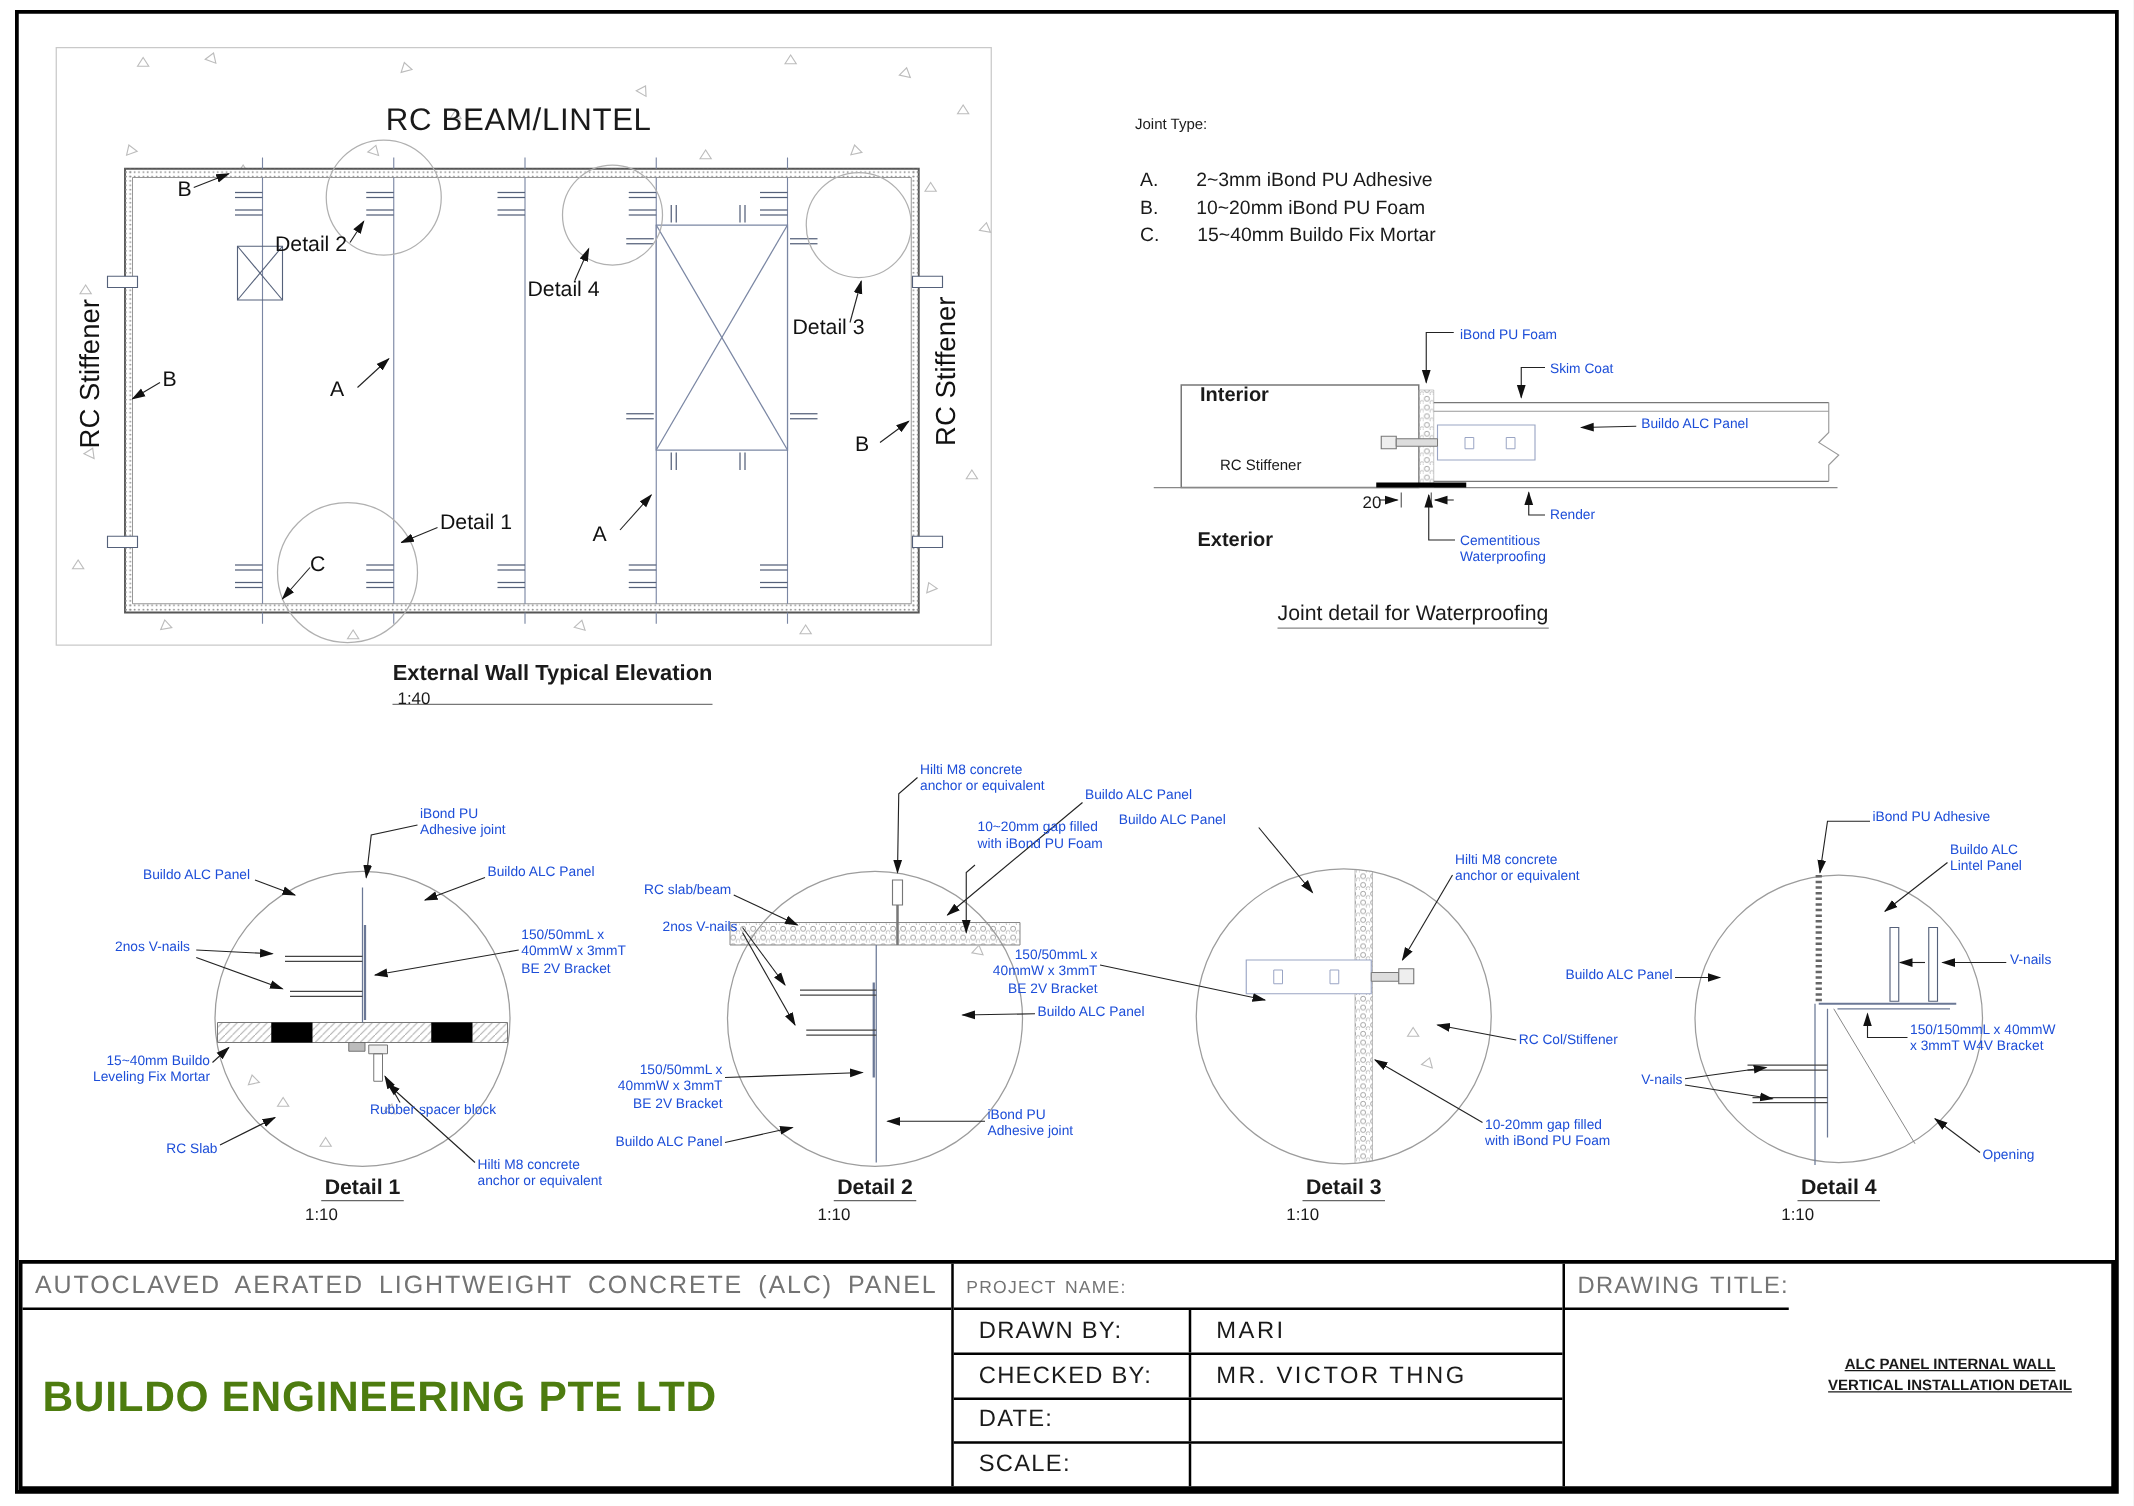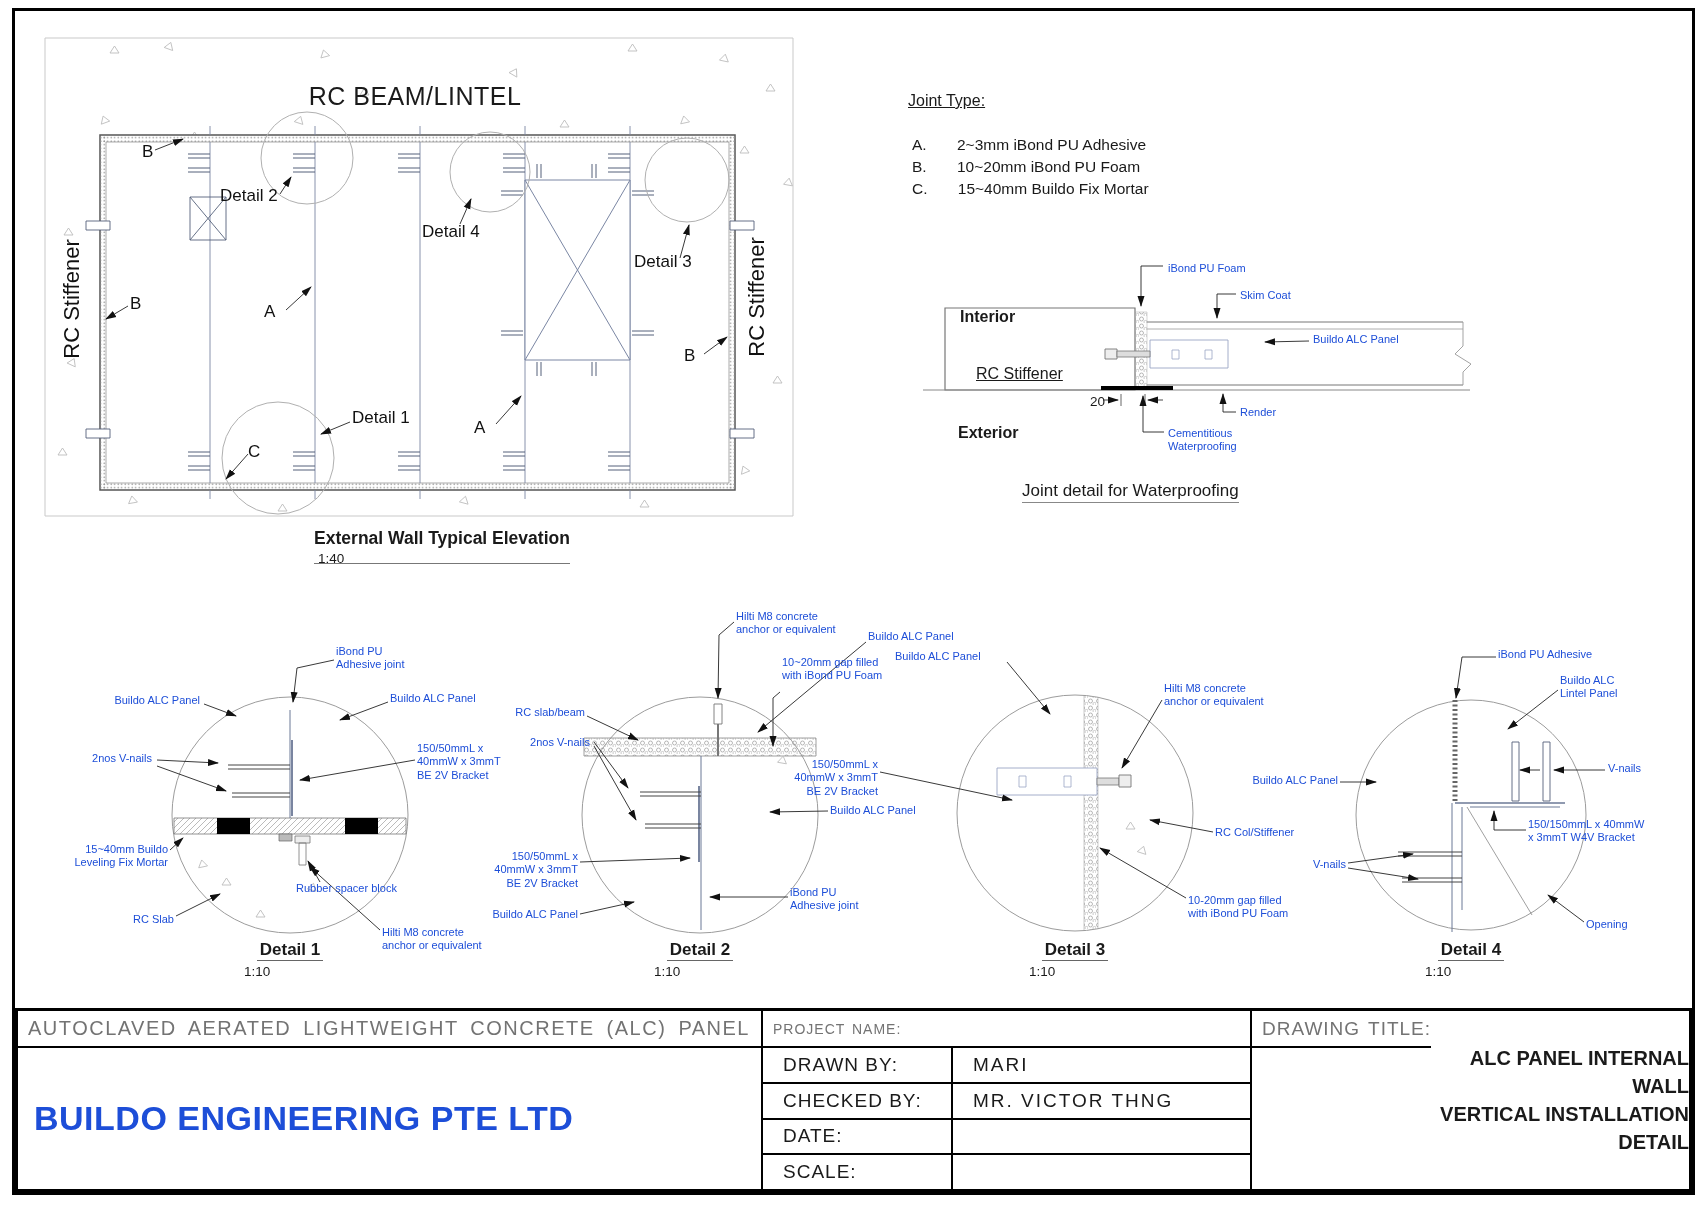--- a/index.html
+++ b/index.html
@@ -11,39 +11,39 @@
   .lbl.r{text-align:right;}
   .mark{position:absolute;font-size:17px;color:#111;}
   .callout{position:absolute;font-size:17px;color:#111;}
   .vert{position:absolute;font-size:22px;color:#111;text-align:center;transform:rotate(-90deg);}
   .eltitle{position:absolute;font-size:25px;letter-spacing:.5px;text-align:center;color:#1a1a1a;}
   .cap{position:absolute;width:120px;text-align:center;font-weight:bold;font-size:17px;}
   .cap span{border-bottom:1.5px solid #666;padding:0 3px 1px;}
   .scl{position:absolute;font-size:13.5px;}
   .ucap{position:absolute;font-size:17px;border-bottom:1.5px solid #888;padding-bottom:1px;}
   .bold16{position:absolute;font-size:16px;font-weight:bold;}
-  .n16{position:absolute;font-size:16px;text-decoration:underline;}
+  .n16{position:absolute;font-size:12px;}
   .jt{position:absolute;font-size:15.5px;}
   
   .tb{position:absolute;left:15px;top:1008px;width:1677px;height:184px;border:3px solid #000;
       display:flex;box-sizing:border-box;background:#fff;}
   .tb .cell-left{width:745px;border-right:2.5px solid #000;display:flex;flex-direction:column;box-sizing:border-box;}
   .tb .cell-mid{width:489px;border-right:2.5px solid #000;display:flex;flex-direction:column;box-sizing:border-box;}
   .tb .cell-right{flex:1;display:flex;flex-direction:row;box-sizing:border-box;}
   .tb .hrow{height:37px;border-bottom:2px solid #000;display:flex;align-items:center;box-sizing:border-box;}
   .cadtxt{font-size:20px;letter-spacing:1.5px;word-spacing:5px;color:#737373;padding-left:10px;white-space:nowrap;}
   .company{flex:1;display:flex;align-items:center;padding-left:16px;
-           font-size:34px;font-weight:bold;color:#1d4ed8;letter-spacing:.5px;}
+           font-size:34px;font-weight:bold;color:#4d7c0f;letter-spacing:.5px;}
   .mrow{flex:1;display:flex;border-bottom:2px solid #000;box-sizing:border-box;padding-left:10px;}
   .mrow:last-child{border-bottom:none;}
   .mlabel{width:180px;border-right:2px solid #000;display:flex;align-items:center;
           padding-left:10px;box-sizing:border-box;font-size:19px;letter-spacing:1px;}
   .mvalue{flex:1;display:flex;align-items:center;padding-left:20px;font-size:19px;letter-spacing:2px;}
-  .dtitle{flex:1;display:flex;align-items:center;justify-content:center;text-align:right;
-          font-size:20px;font-weight:bold;white-space:pre-line;line-height:1.4;}
+  .dtitle{flex:1;display:flex;align-items:center;justify-content:center;text-align:center;
+          font-size:12px;font-weight:bold;white-space:pre-line;line-height:1.4;text-decoration:underline;}
   svg{position:absolute;overflow:visible;}
   svg line,svg polyline,svg rect,svg circle,svg path,svg polygon{vector-effect:non-scaling-stroke;}
 </style>
 </head>
 <body>
 
 <div class="page">
   <div class="pborder"></div>
 
   <svg style="left:40px;top:28px" width="760" height="500" viewBox="0 0 760 500">

